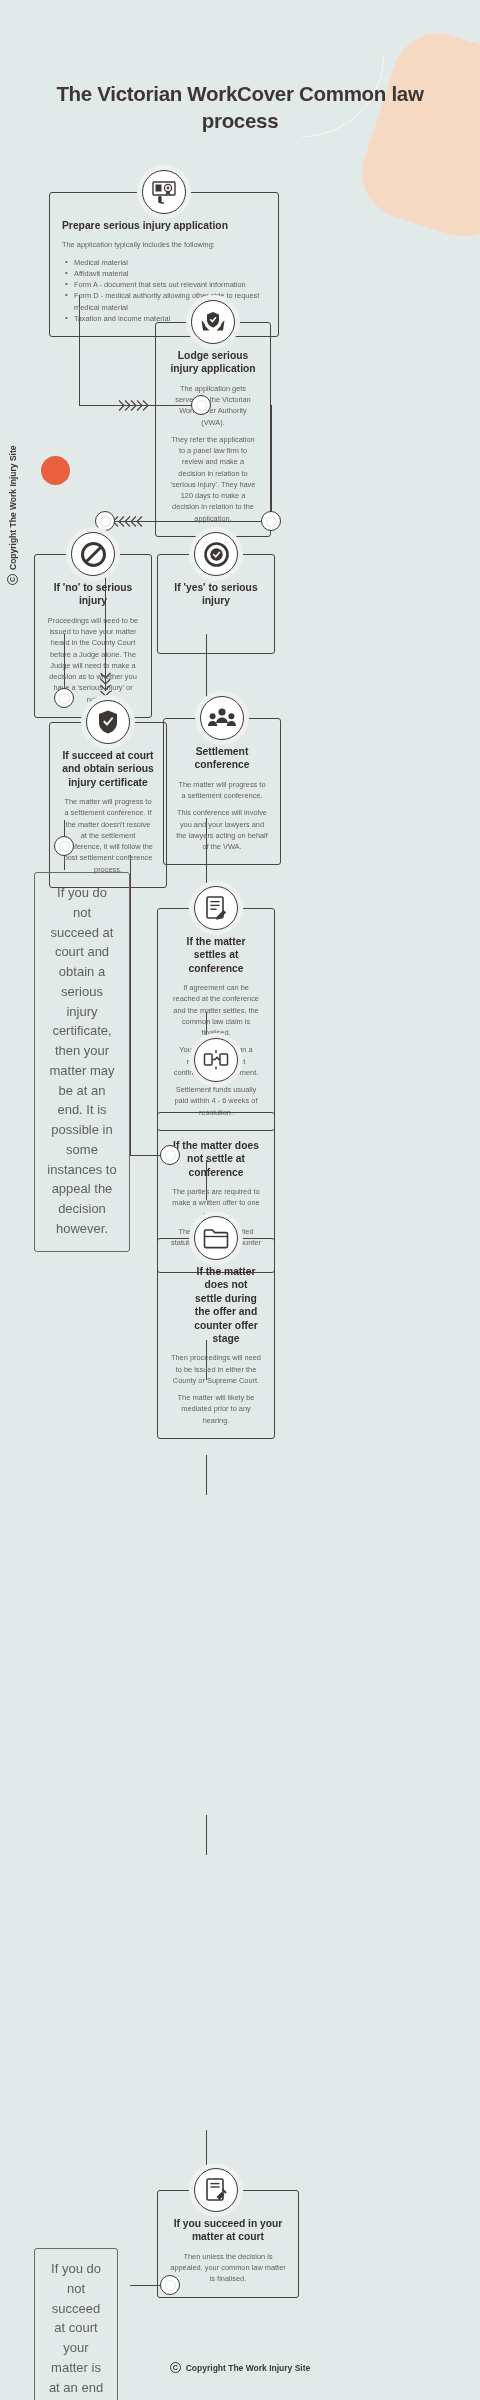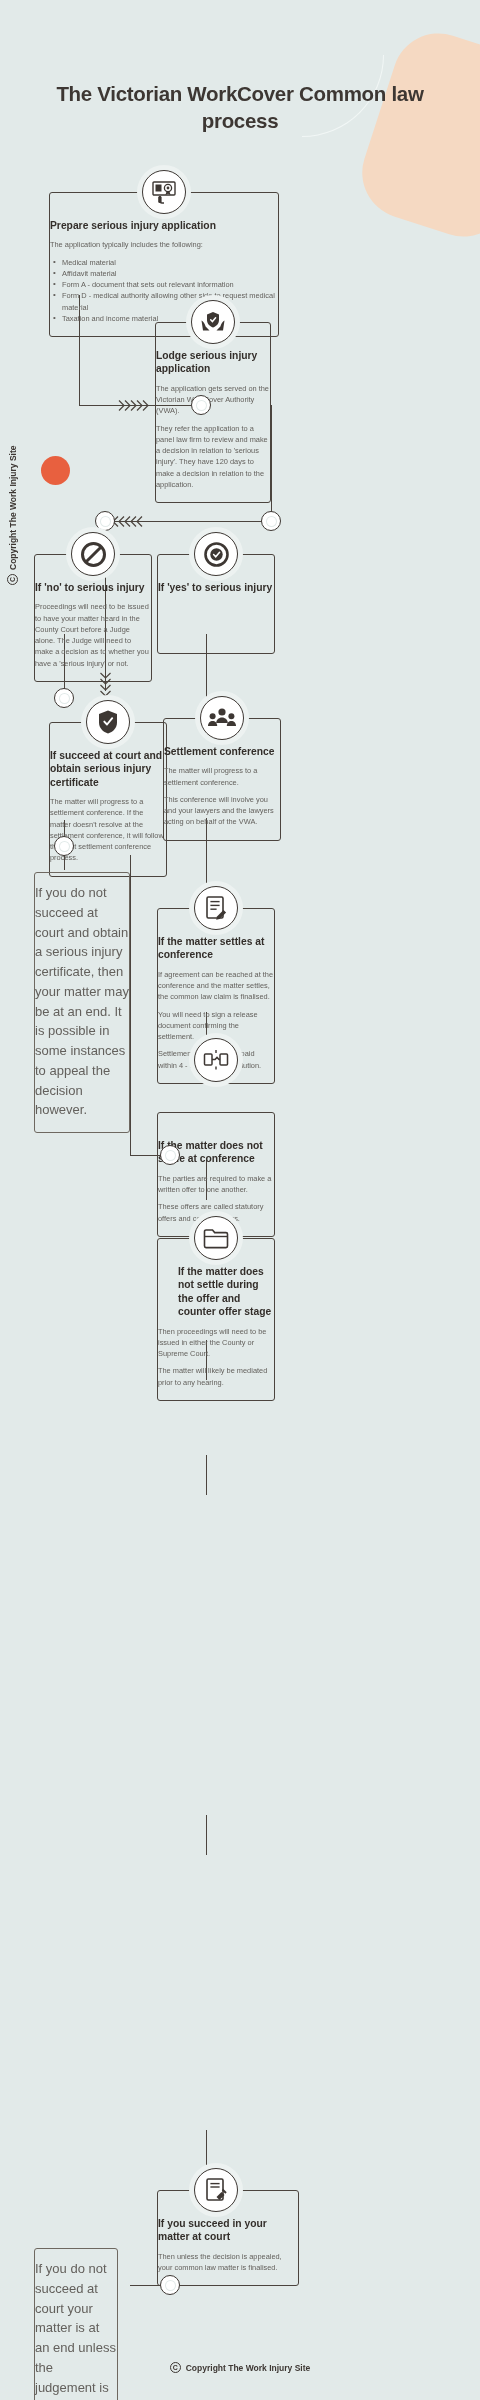--- a/index.html
+++ b/index.html
@@ -48,23 +48,23 @@
   }
   .wm-c {
     width:11px; height:11px; border:1.1px solid #3d3733; border-radius:50%;
     display:inline-flex; align-items:center; justify-content:center;
     font-size:7px; font-weight:bold; line-height:1;
   }
 
   
   .card {
     position:absolute; border:1.1px solid #4b443e; border-radius:3px;
-    padding:10px 0 12px;
-  }
-  .card.center { text-align:left; }
+    padding:10px 12px 12px;
+  }
+  .card.center { text-align:center; }
   .card h3 {
     font-size:10.3px; font-weight:bold; line-height:1.3;
     margin-bottom:7px; color:#332e2a;
   }
   .card p, .card li {
     font-size:7.4px; line-height:1.52; color:#63605c;
   }
   .card p { margin-bottom:6px; }
   .card p:last-child { margin-bottom:0; }
   .card ul { list-style:none; margin:0 0 0 3px; }

